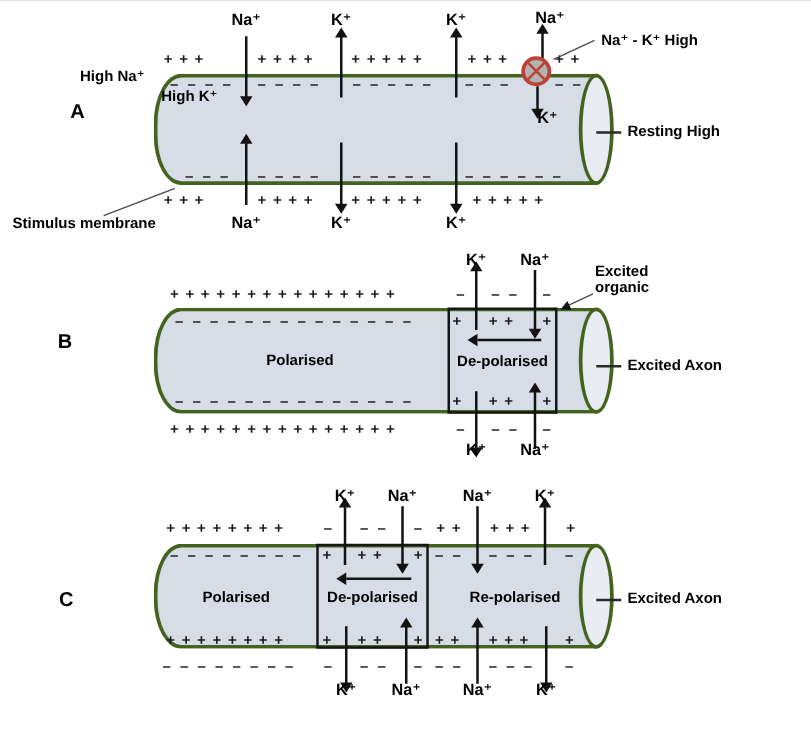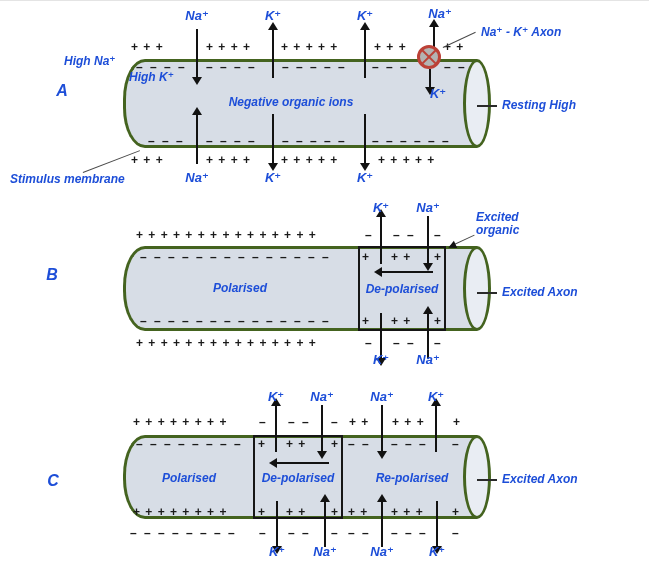--- a/index.html
+++ b/index.html
@@ -14,22 +14,22 @@
     border:3px solid var(--membrane);border-right:none;
     border-top-left-radius:22px 40px;border-bottom-left-radius:22px 40px;
   }
   .axon-end{
     position:absolute;box-sizing:border-box;z-index:2;
     background:var(--end-fill);
     border:3px solid var(--membrane);border-radius:50%;
   }
   .dep-box{position:absolute;box-sizing:border-box;z-index:3;border:2px solid #161616;background:transparent;}
   .lbl{
-    position:absolute;z-index:6;font-weight:700;font-size:12px;color:#1d4ed8;
-    white-space:nowrap;line-height:1.05;transform:translate(-50%,-50%);font-style:italic;
+    position:absolute;z-index:6;font-weight:700;font-size:12px;color:#000000;
+    white-space:nowrap;line-height:1.05;transform:translate(-50%,-50%);
   }
   .lbl.left{transform:translate(0,-50%);}
   .charges{
     position:absolute;z-index:4;font-weight:700;font-size:12px;color:#1a1a1a;
     white-space:pre;line-height:1;letter-spacing:1px;transform:translateY(-50%);
   }
   .charges.dash{letter-spacing:2px;}
   .va{position:absolute;z-index:5;width:2px;background:#121212;}
   .va .head{position:absolute;left:-4px;width:0;height:0;border-left:5px solid transparent;border-right:5px solid transparent;}
   .va.up .head{top:-7px;border-bottom:8px solid #121212;}
@@ -52,22 +52,21 @@
     <div class="axon-body" style="left: 123px; top: 58px; width: 354px; height: 89px;"></div>
     <div class="axon-end" style="left: 463px; top: 58px; width: 28px; height: 89px;"></div>
     <div class="lbl" style="left: 62px; top: 90px; font-size: 16px;">A</div>
     <div class="lbl" style="left: 197px; top: 15px; font-size: 13px;">Na⁺</div>
     <div class="lbl" style="left: 273px; top: 15px; font-size: 13px;">K⁺</div>
     <div class="lbl" style="left: 365px; top: 15px; font-size: 13px;">K⁺</div>
     <div class="lbl" style="left: 440px; top: 13px; font-size: 13px;">Na⁺</div>
     <div class="lbl" style="left: 438px; top: 93px; font-size: 13px;">K⁺</div>
     <div class="lbl left" style="left: 64px; top: 60px; text-align: right;">High Na⁺</div>
     <div class="lbl left" style="left: 129px; top: 76px;">High K⁺</div>
-    <div class="lbl" style="left: 291px; top: 101px;">Negative organic ions</div>
-    <div class="lbl left" style="left: 481px; top: 31px;">Na⁺ - K⁺ Axon</div>
+    <div class="lbl left" style="left: 481px; top: 31px;">Na⁺ - K⁺ High</div>
     <div class="lbl left" style="left: 502px; top: 104px;">Resting High</div>
     <div class="lbl left" style="left: 10px; top: 178px;">Stimulus membrane</div>
     <div class="lbl" style="left: 197px; top: 177px; font-size: 13px;">Na⁺</div>
     <div class="lbl" style="left: 273px; top: 177px; font-size: 13px;">K⁺</div>
     <div class="lbl" style="left: 365px; top: 177px; font-size: 13px;">K⁺</div>
     <div class="charges" style="left: 131px; top: 46px;">+ + +</div>
     <div class="charges" style="left: 206px; top: 46px;">+ + + +</div>
     <div class="charges" style="left: 281px; top: 46px;">+ + + + +</div>
     <div class="charges" style="left: 374px; top: 46px;">+ + +</div>
     <div class="charges" style="left: 444px; top: 46px;">+ +</div>

